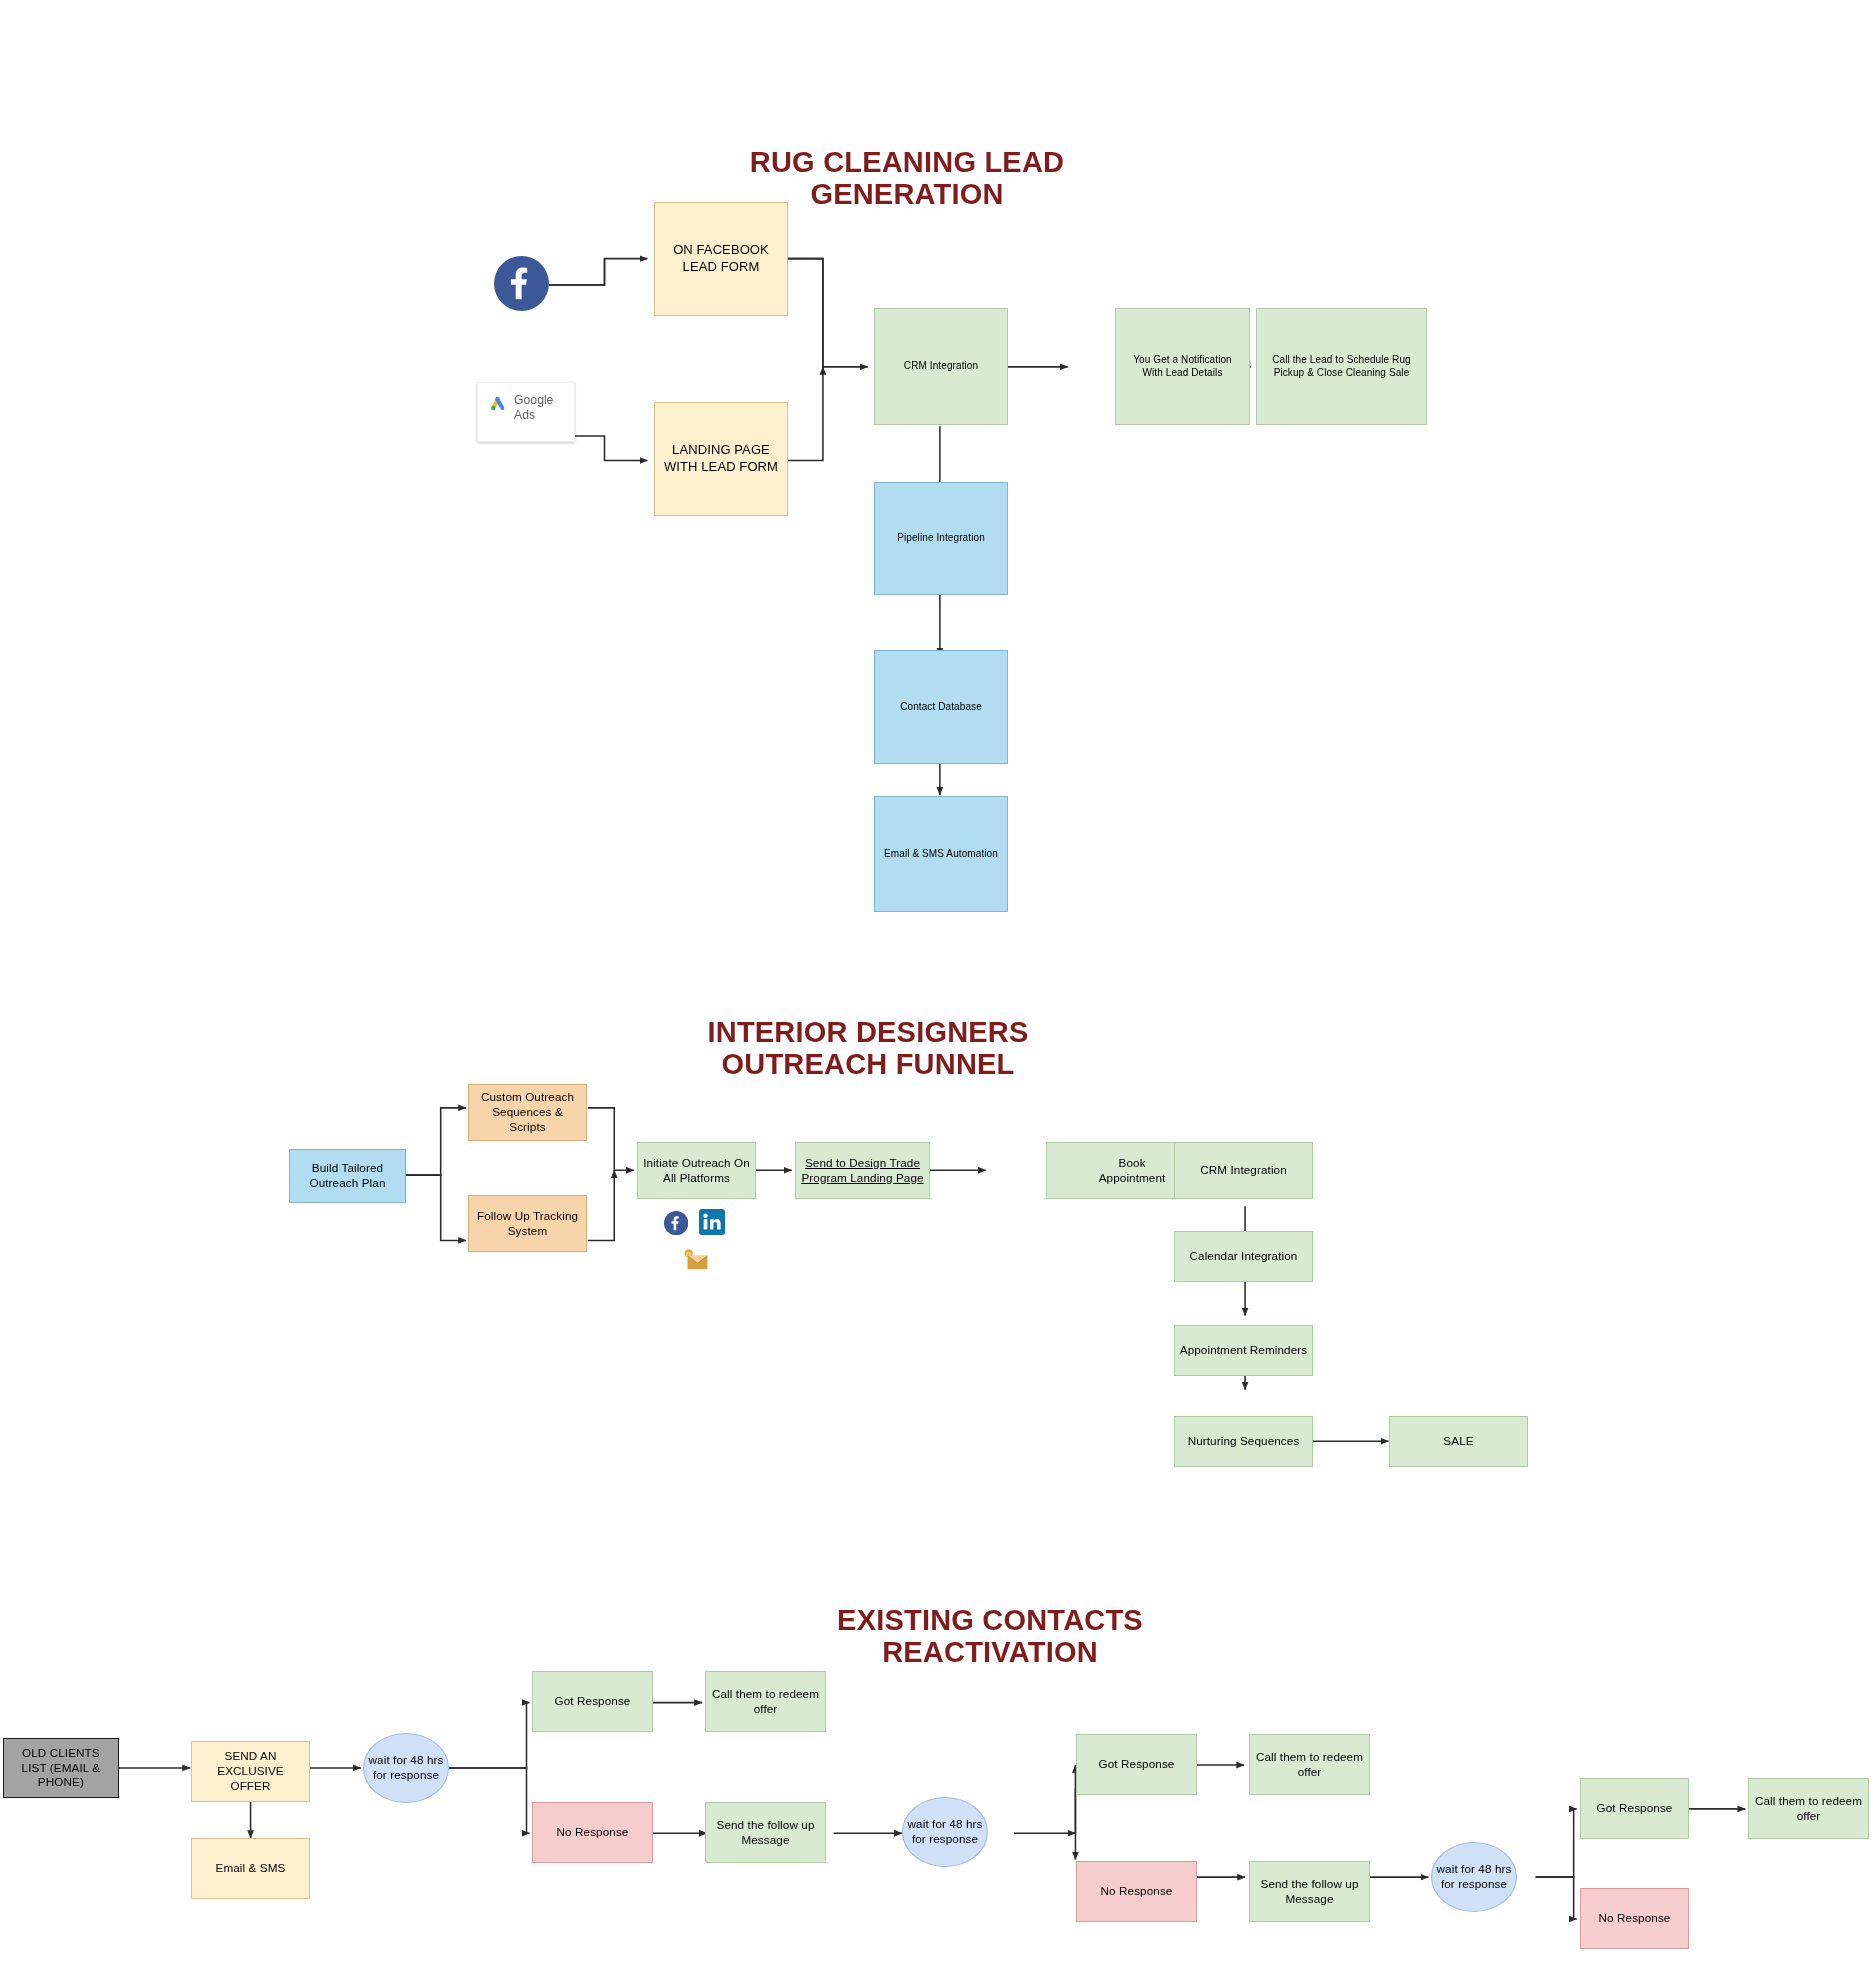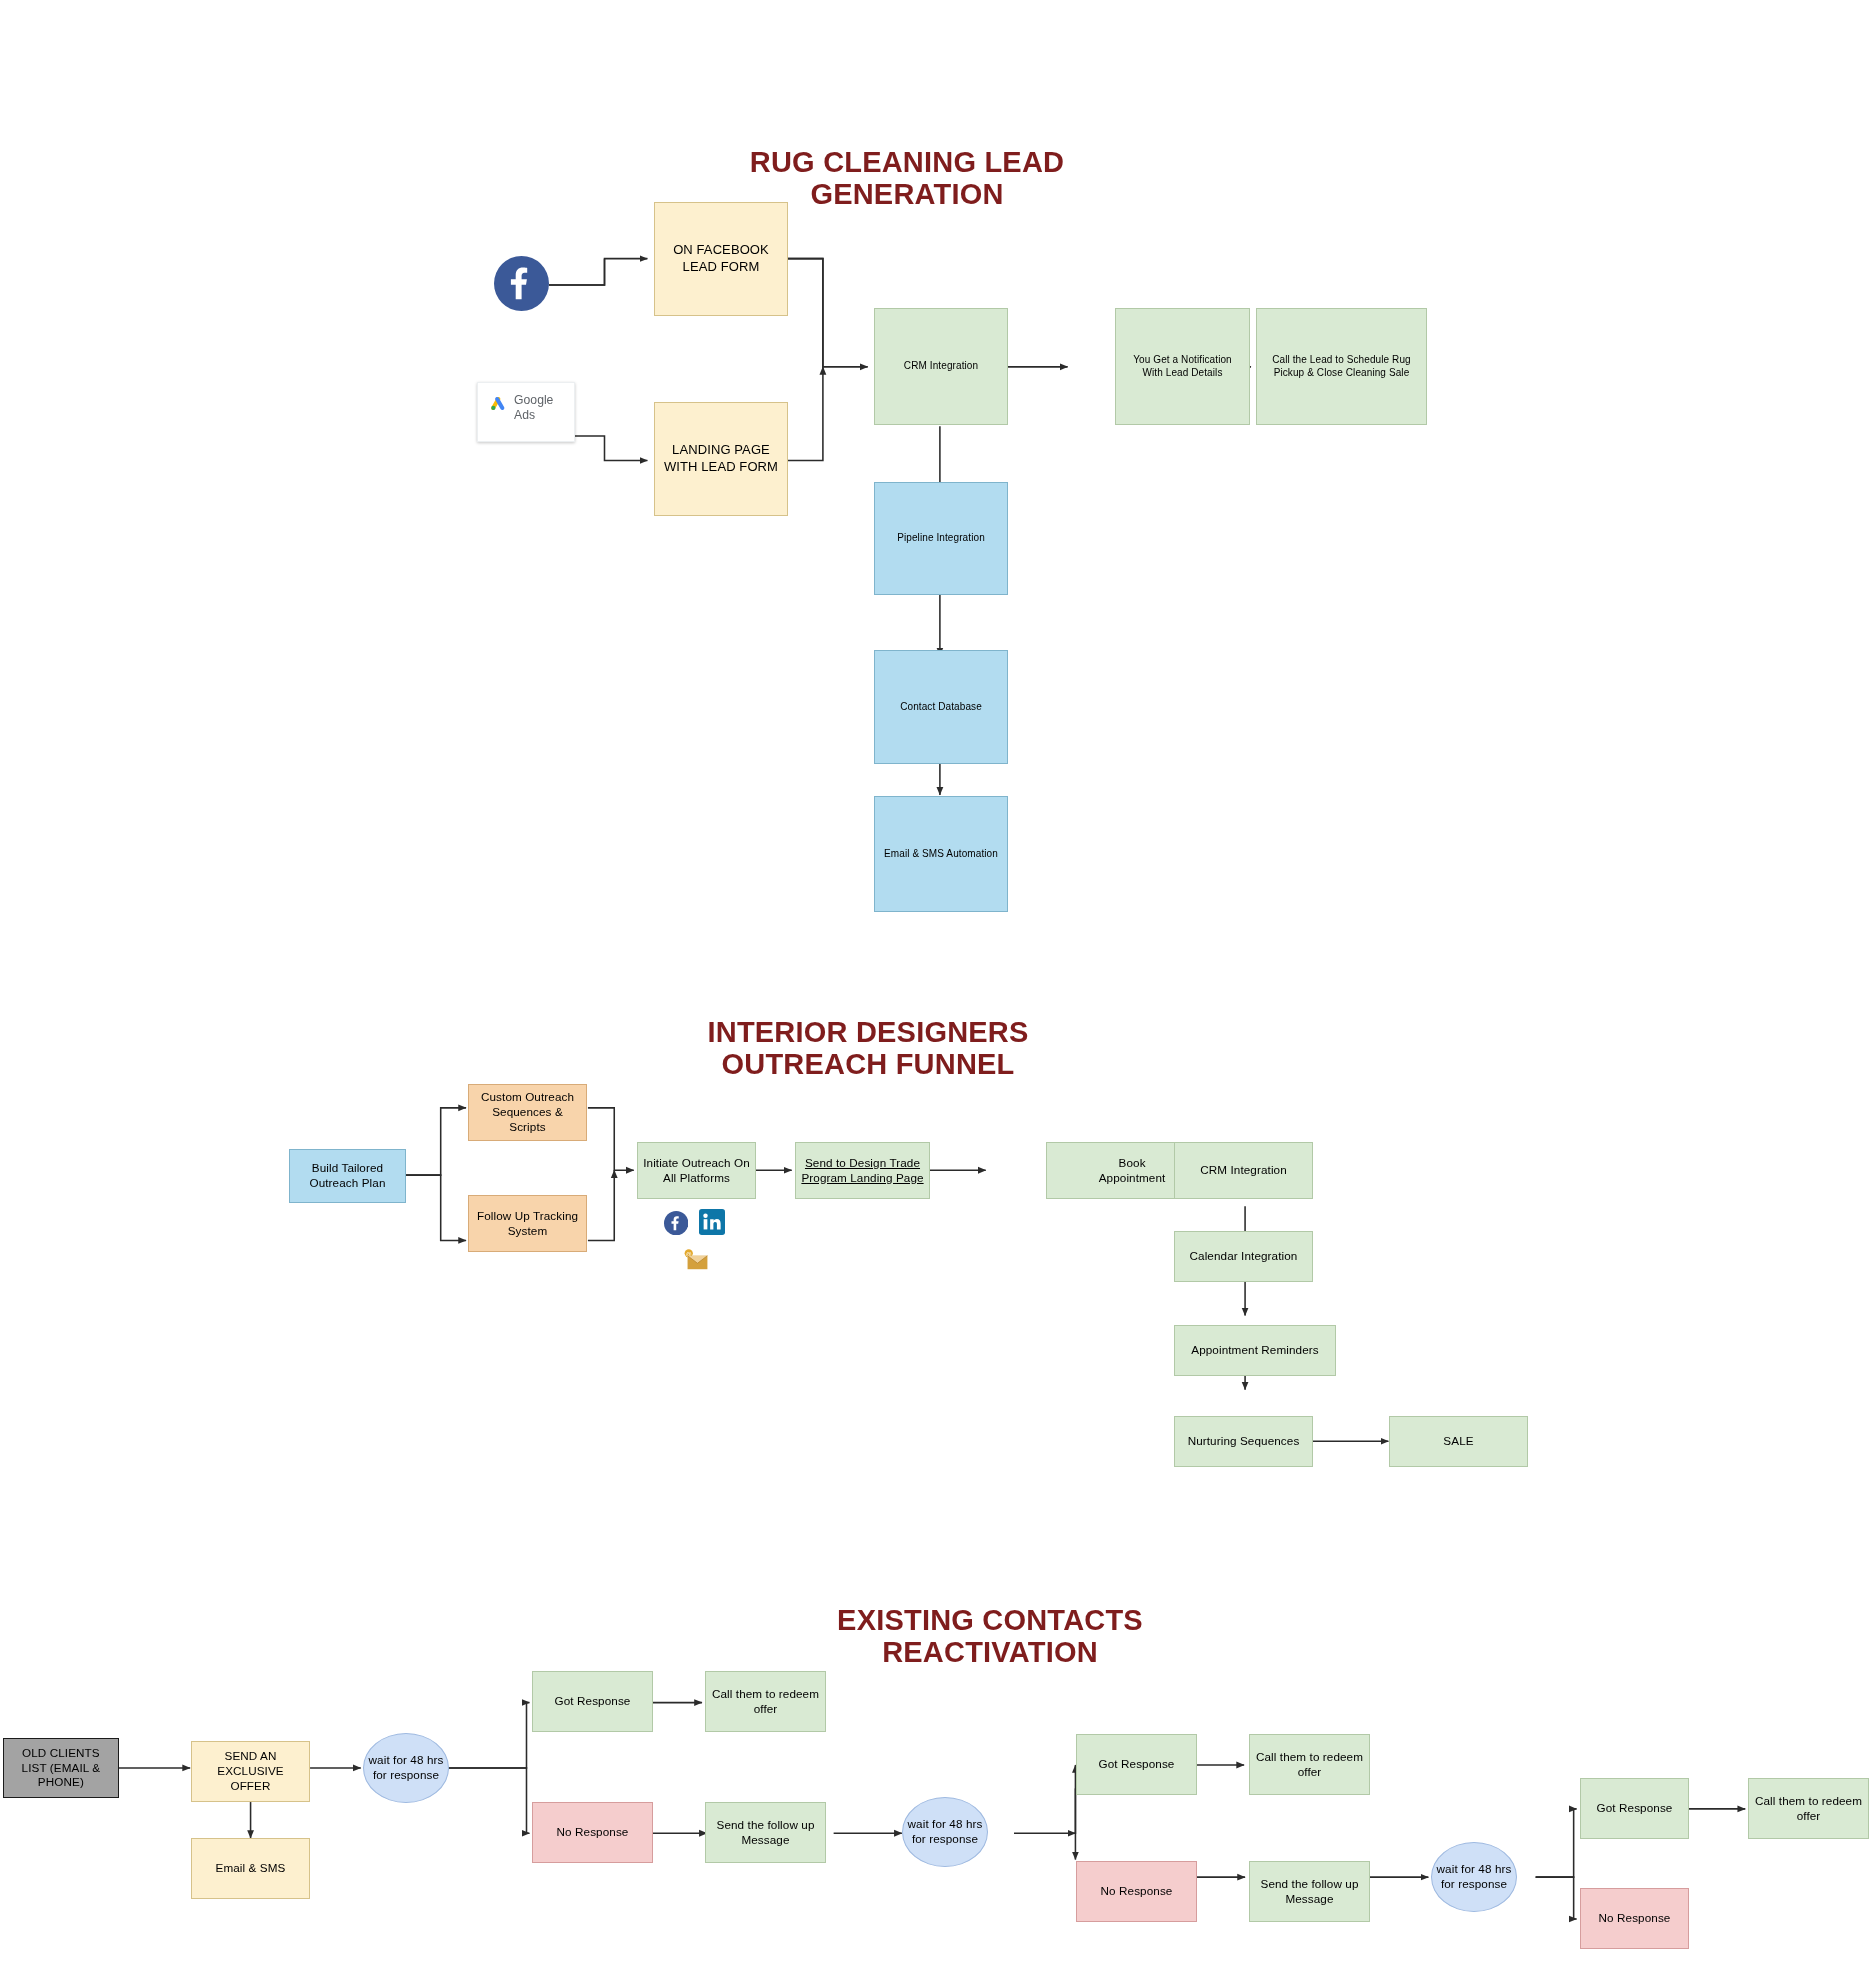--- a/index.html
+++ b/index.html
@@ -233,21 +233,21 @@
   </div>
 
   <div class="node green small" style="left:1174px;top:1142px;width:139px;height:57px;">
     <span>CRM Integration</span>
   </div>
 
   <div class="node green small" style="left:1174px;top:1231px;width:139px;height:51px;">
     <span>Calendar Integration</span>
   </div>
 
-  <div class="node green small" style="left:1174px;top:1325px;width:162px;height:51px;">
+  <div class="node green small" style="left:1174px;top:1325px;width:139px;height:51px;">
     <span>Appointment Reminders</span>
   </div>
 
   <div class="node green small" style="left:1174px;top:1416px;width:139px;height:51px;">
     <span>Nurturing Sequences</span>
   </div>
 
   <div class="node green small" style="left:1389px;top:1416px;width:139px;height:51px;">
     <span>SALE</span>
   </div>

